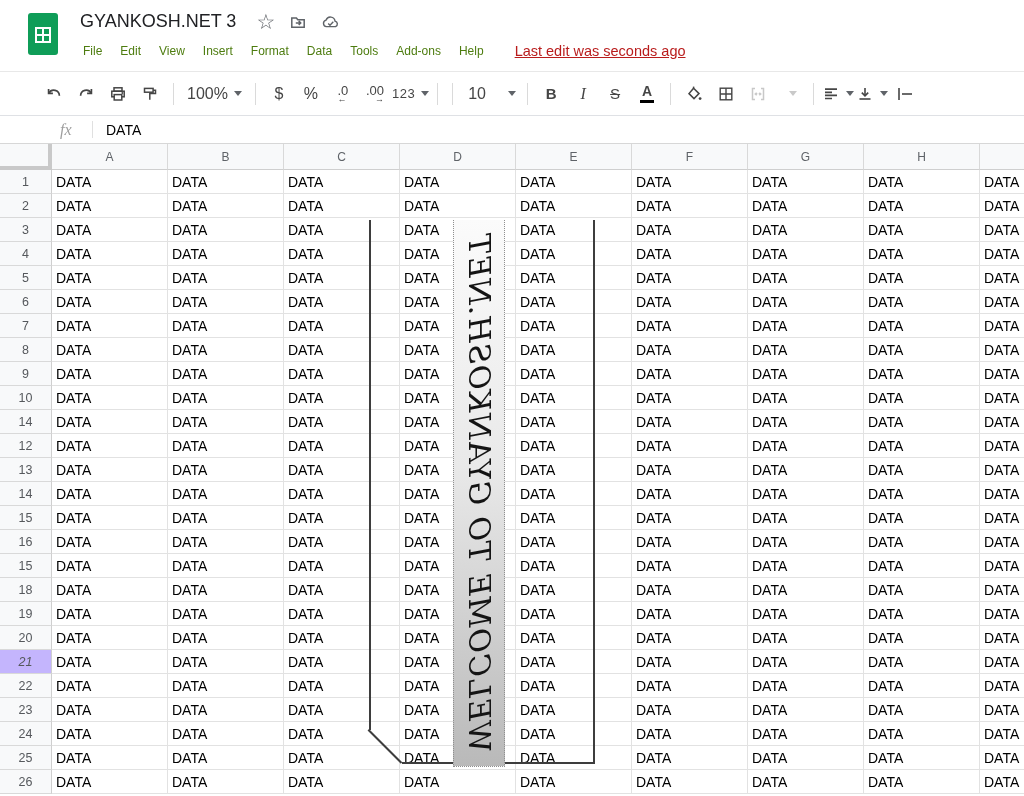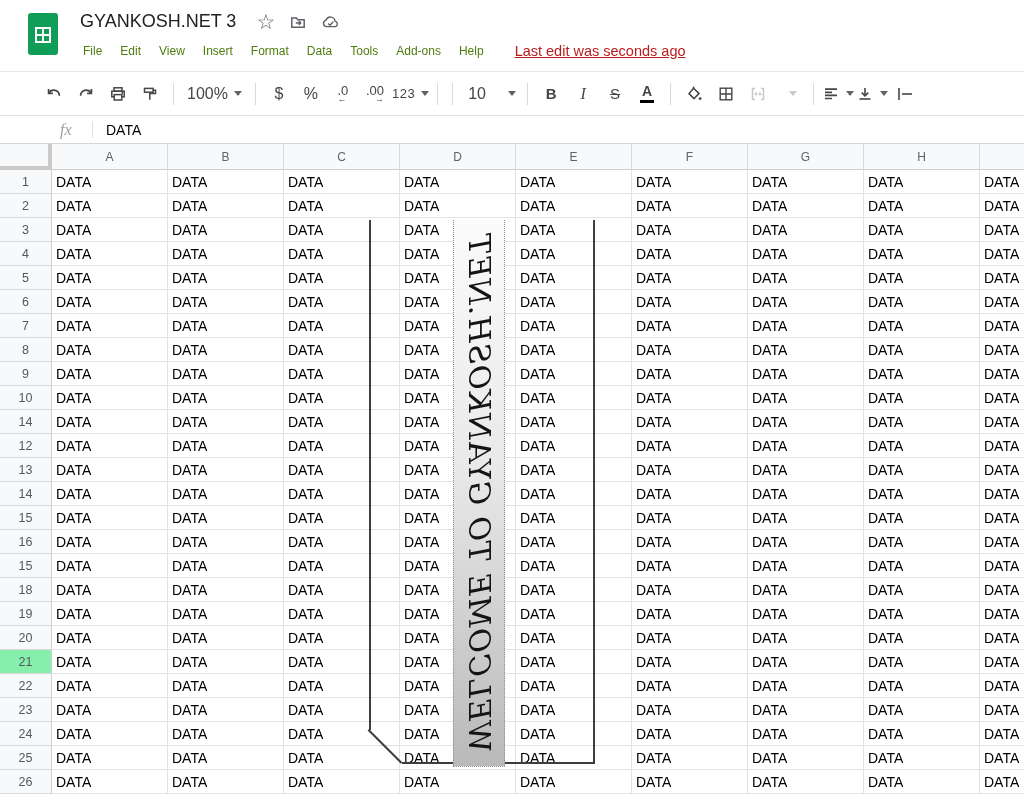--- a/index.html
+++ b/index.html
@@ -52,21 +52,21 @@
   .sheet-hdr { display:flex; height:26px; }
   .corner { width:52px; height:26px; background:#f8f9fa; flex:0 0 52px;
             border-right:4px solid #c9c9c9; border-bottom:4px solid #c9c9c9; }
   .col-h { width:116px; flex:0 0 116px; background:#f8f9fa; border-right:1px solid #d9d9d9;
            border-bottom:1px solid #cfcfcf; color:#5f6368; font-size:12px;
            display:flex; align-items:center; justify-content:center; }
   .grid-row { display:flex; height:24px; }
   .row-h { width:52px; flex:0 0 52px; background:#f8f9fa; border-right:1px solid #cfcfcf;
            border-bottom:1px solid #d9d9d9; color:#55585c; font-size:12.5px;
            display:flex; align-items:center; justify-content:center; }
-  .row-h.hl { background:#86efac; }
+  .row-h.hl { background:#c4b5fd;font-style:italic; }
   .cell { width:116px; flex:0 0 116px; border-right:1px solid #e2e2e2; border-bottom:1px solid #e2e2e2;
           font-size:14px; color:#000; display:flex; align-items:center; padding-left:4px;
           background:#fff; overflow:hidden; white-space:nowrap; }
 
   
   .wm { position:absolute; left:0; top:0; width:1024px; height:651px; pointer-events:none; z-index:5; }
   .wm-line { position:absolute; background:#3d3d3d; }
   .wm-left  { left:369px; top:76px;  width:2px;  height:510px; }
   .wm-right { left:593px; top:76px;  width:2px;  height:544px; }
   .wm-bot   { left:402px; top:618px; width:193px; height:2px; }

